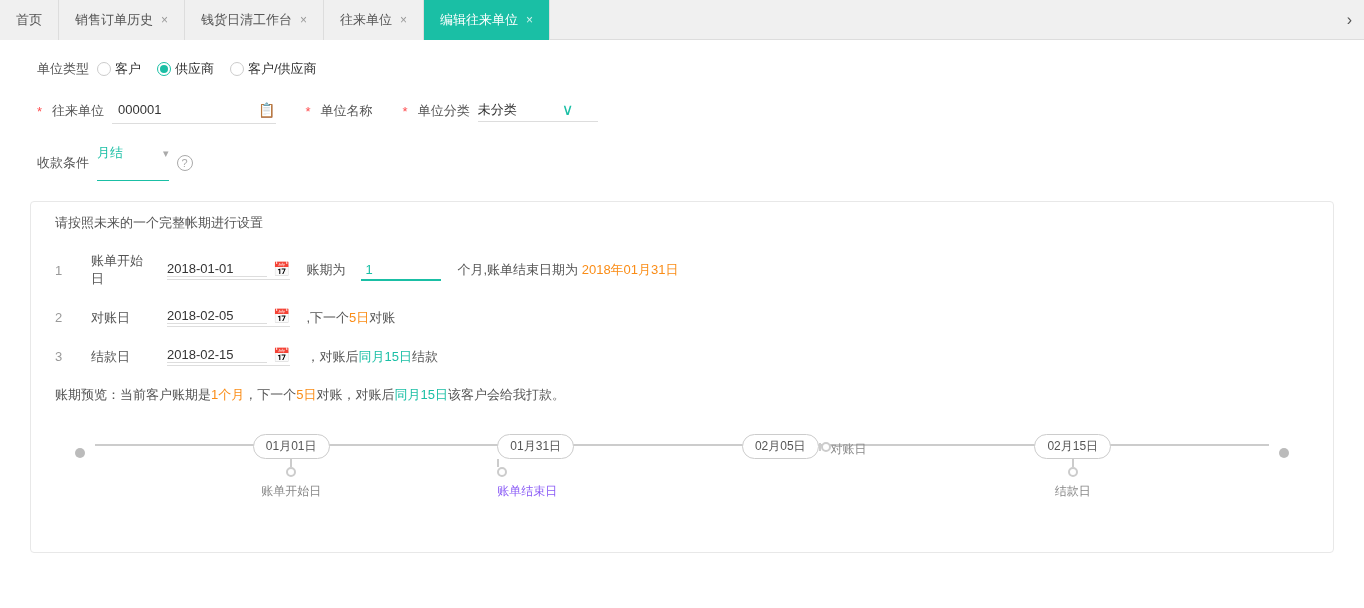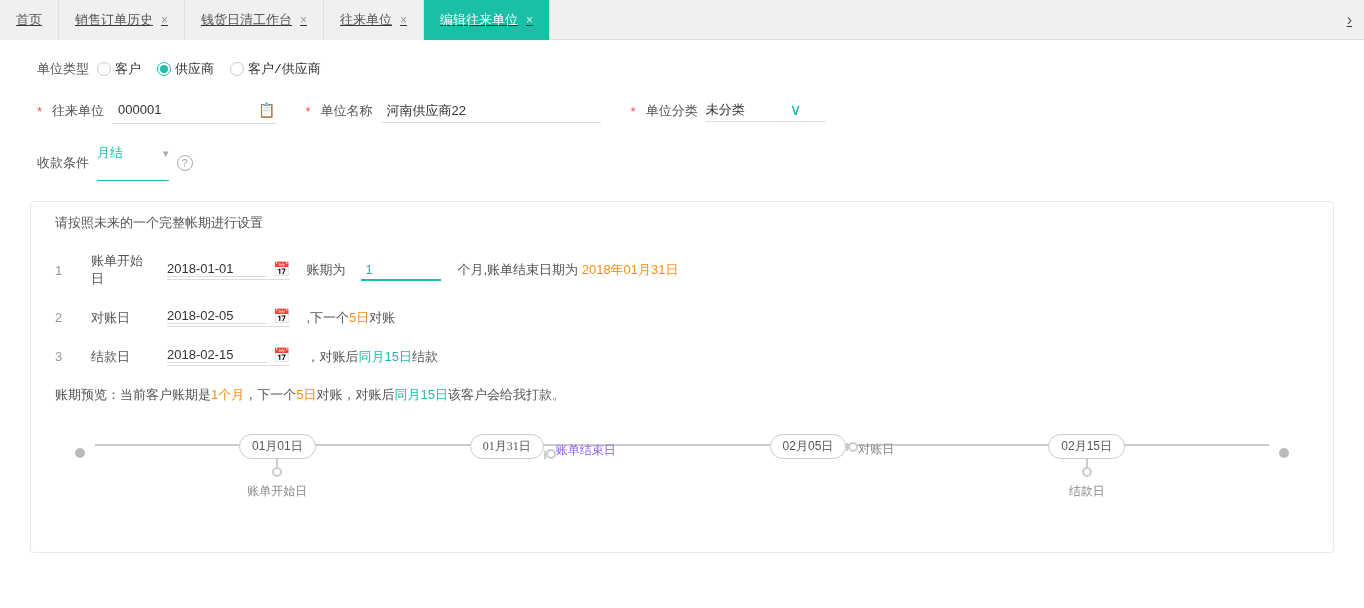--- a/index.html
+++ b/index.html
@@ -6,21 +6,20 @@
     body { font-family: 'Microsoft YaHei', Arial, sans-serif; font-size: 13px; background: #f5f5f5; color: #333; }
 
     
     .tab-bar {
       display: flex;
       align-items: center;
       background: #f0f0f0;
       border-bottom: 1px solid #ddd;
       height: 40px;
       padding: 0 0;
-      text-decoration: underline;
     }
     .tab {
       display: flex;
       align-items: center;
       padding: 0 16px;
       height: 40px;
       cursor: pointer;
       font-size: 13px;
       color: #555;
       border-right: 1px solid #ddd;
@@ -79,21 +78,20 @@
     .radio-group {
       display: flex;
       align-items: center;
       gap: 16px;
     }
     .radio-item {
       display: flex;
       align-items: center;
       gap: 4px;
       cursor: pointer;
-      font-family: Liberation Mono, monospace;
     }
     .radio-circle {
       width: 14px;
       height: 14px;
       border-radius: 50%;
       border: 1px solid #ccc;
       display: flex;
       align-items: center;
       justify-content: center;
     }
@@ -299,21 +297,20 @@
       <span class="required">*</span>
       <span class="form-label">往来单位</span>
       <div class="input-with-icon">
         <input type="text" class="text-input" value="000001" style="">
         <span class="calendar-icon">📋</span>
       </div>
     </div>
     <div class="form-item">
       <span class="required">*</span>
       <span class="form-label">单位名称</span>
-      <input type="text" class="text-input wide" value="河南供应商22" style="">
     </div>
     <div class="form-item">
       <span class="required">*</span>
       <span class="form-label">单位分类</span>
       <div class="category-wrap">
         <span class="category-val">未分类</span>
         <span class="category-arrow">∨</span>
       </div>
     </div>
   </div>
@@ -386,21 +383,21 @@
             <div style="width:10px;height:10px;border-radius:50%;background:#bbb;"></div>
           </div>
 
           <div style="display:flex;flex-direction:column;align-items:center;">
             <div style="border:1px solid #ccc;border-radius:14px;padding:3px 12px;font-size:12px;color:#555;background:#fff;">01月01日</div>
             <div style="width:2px;height:8px;background:#ccc;"></div>
             <div style="width:10px;height:10px;border-radius:50%;border:2px solid #ccc;background:#fff;"></div>
             <div style="font-size:12px;color:#888;margin-top:6px;">账单开始日</div>
           </div>
 
-          <div style="display:flex;flex-direction:row;align-items:flex-end;font-family:Liberation Serif, serif;">
+          <div style="display:flex;flex-direction:column;align-items:flex-start;">
             <div style="border:1px solid #ccc;border-radius:14px;padding:3px 12px;font-size:12px;color:#555;background:#fff;">01月31日</div>
             <div style="width:2px;height:8px;background:#ccc;"></div>
             <div style="width:10px;height:10px;border-radius:50%;border:2px solid #ccc;background:#fff;"></div>
             <div style="font-size:12px;color:#8b5cf6;margin-top:6px;">账单结束日</div>
           </div>
 
           <div style="display:flex;flex-direction:row;align-items:center;">
             <div style="border:1px solid #ccc;border-radius:14px;padding:3px 12px;font-size:12px;color:#555;background:#fff;">02月05日</div>
             <div style="width:2px;height:8px;background:#ccc;"></div>
             <div style="width:10px;height:10px;border-radius:50%;border:2px solid #ccc;background:#fff;"></div>

